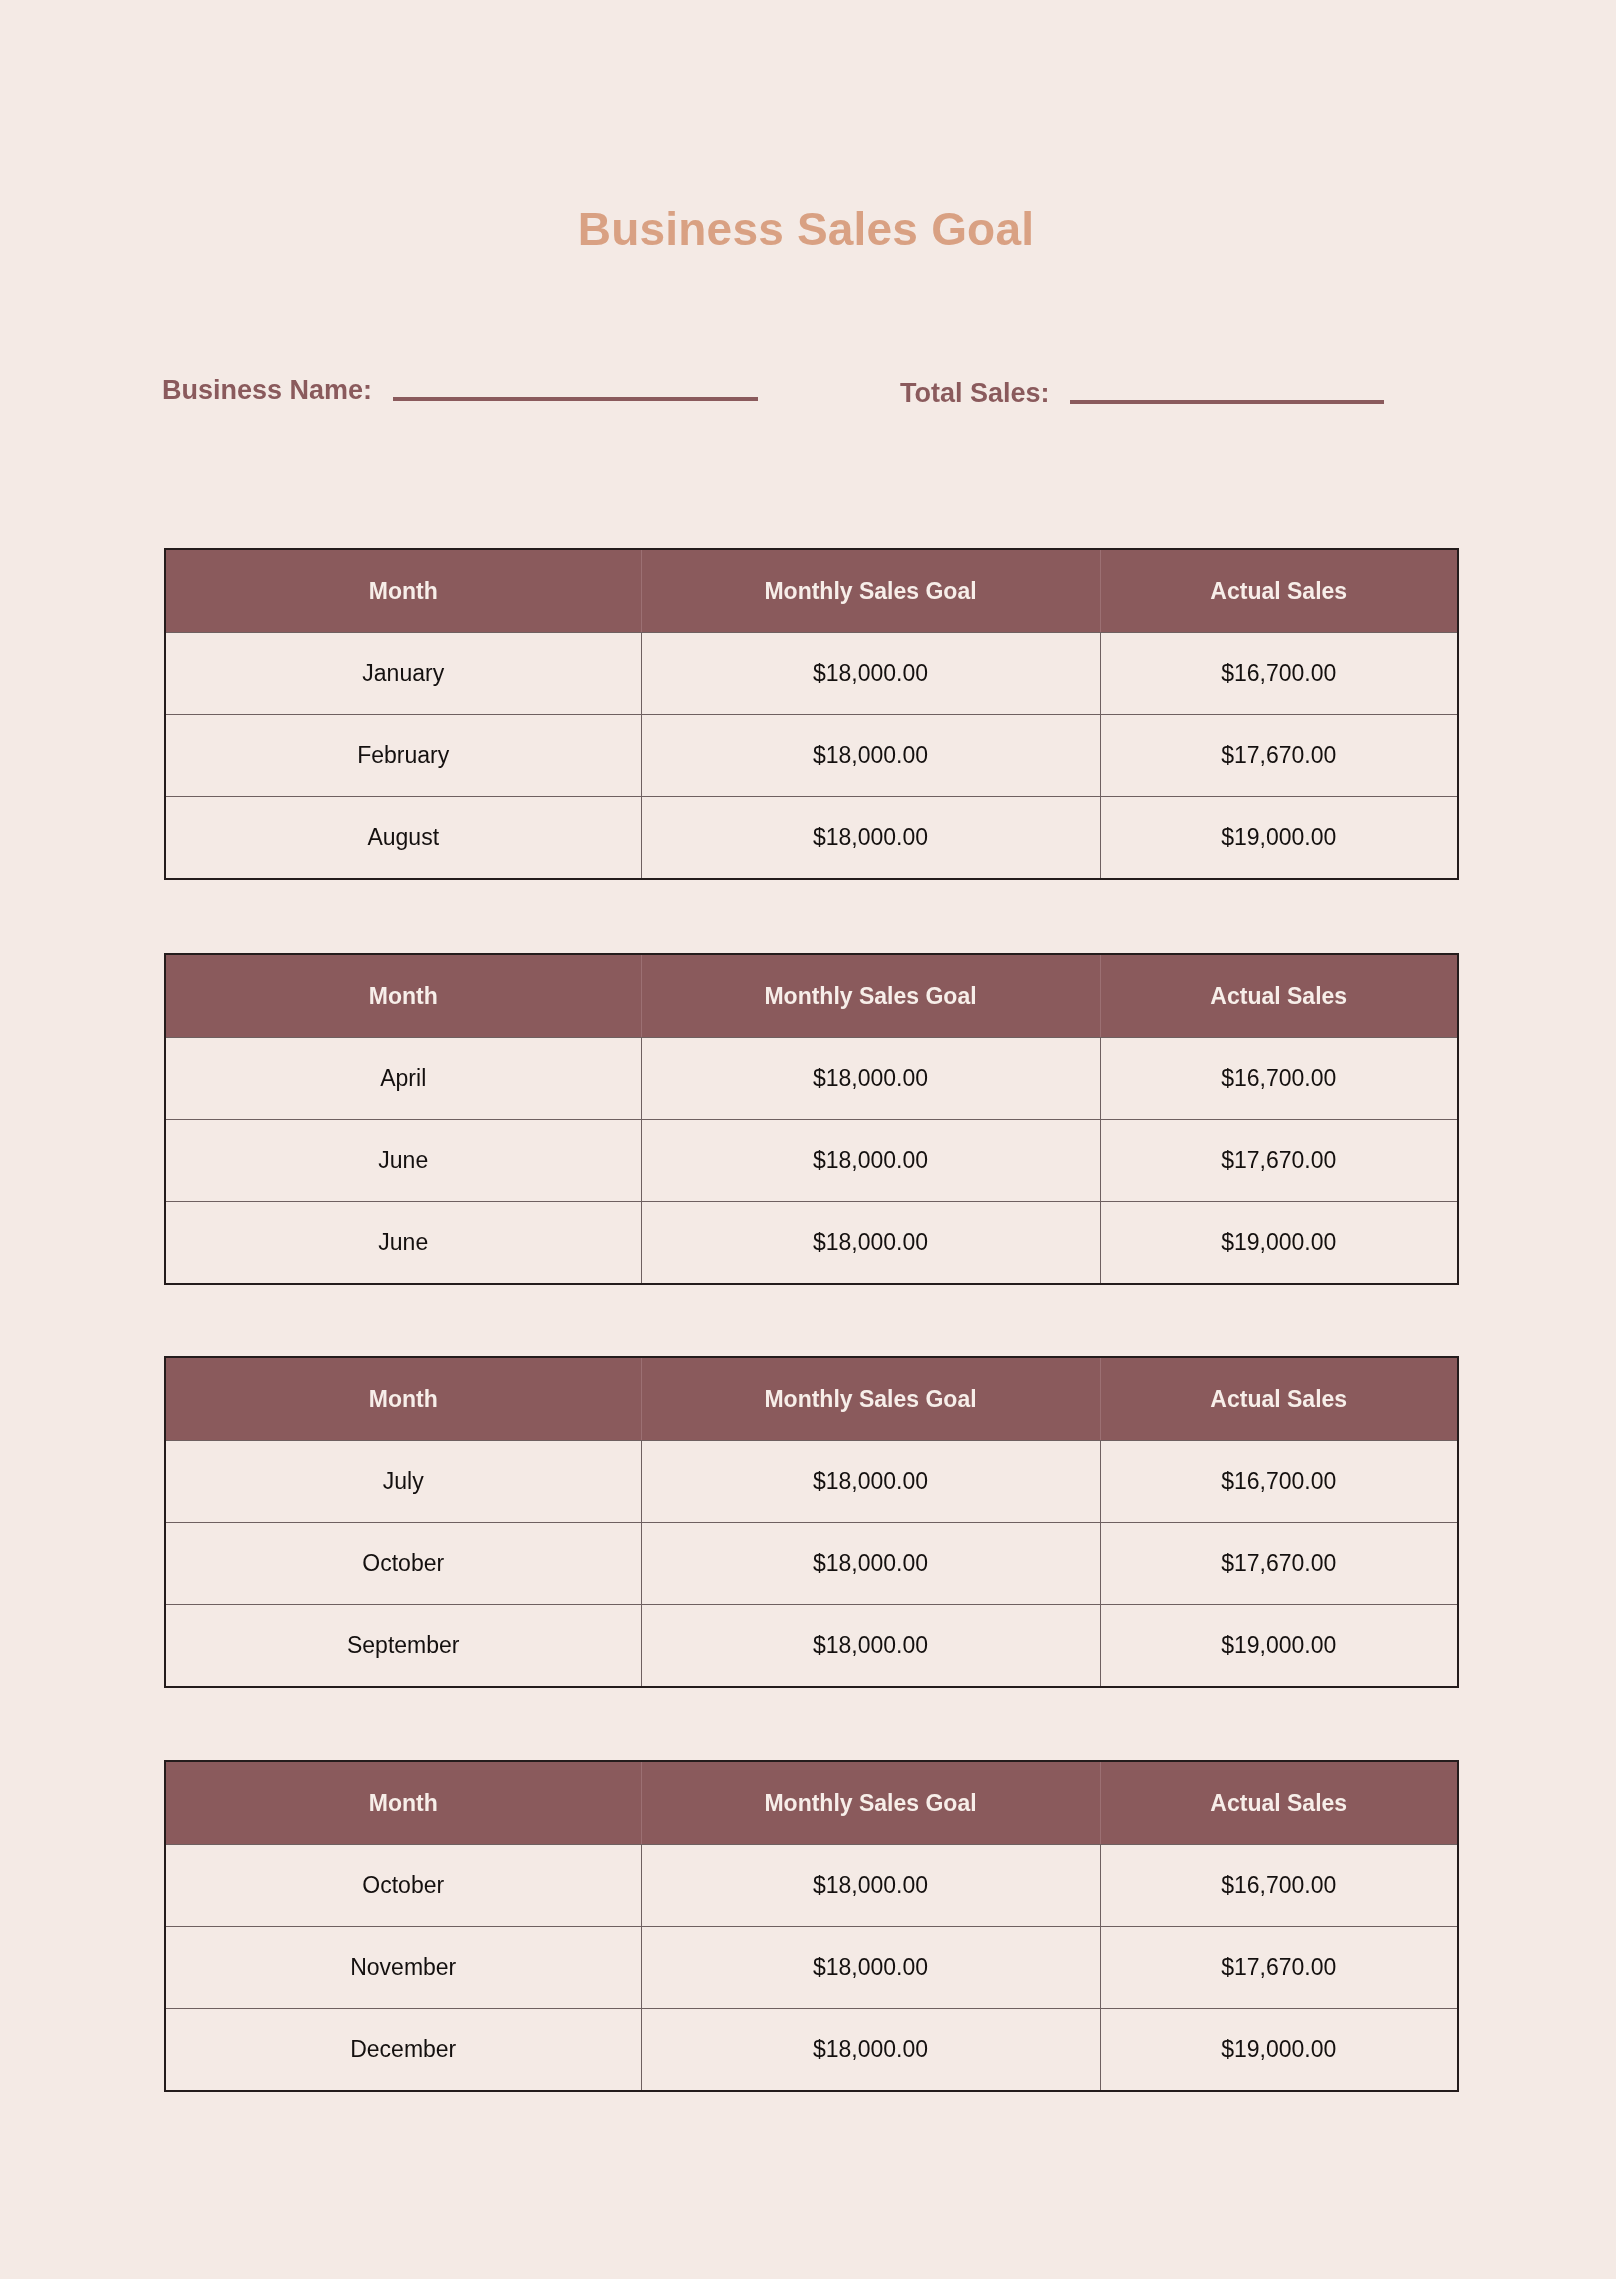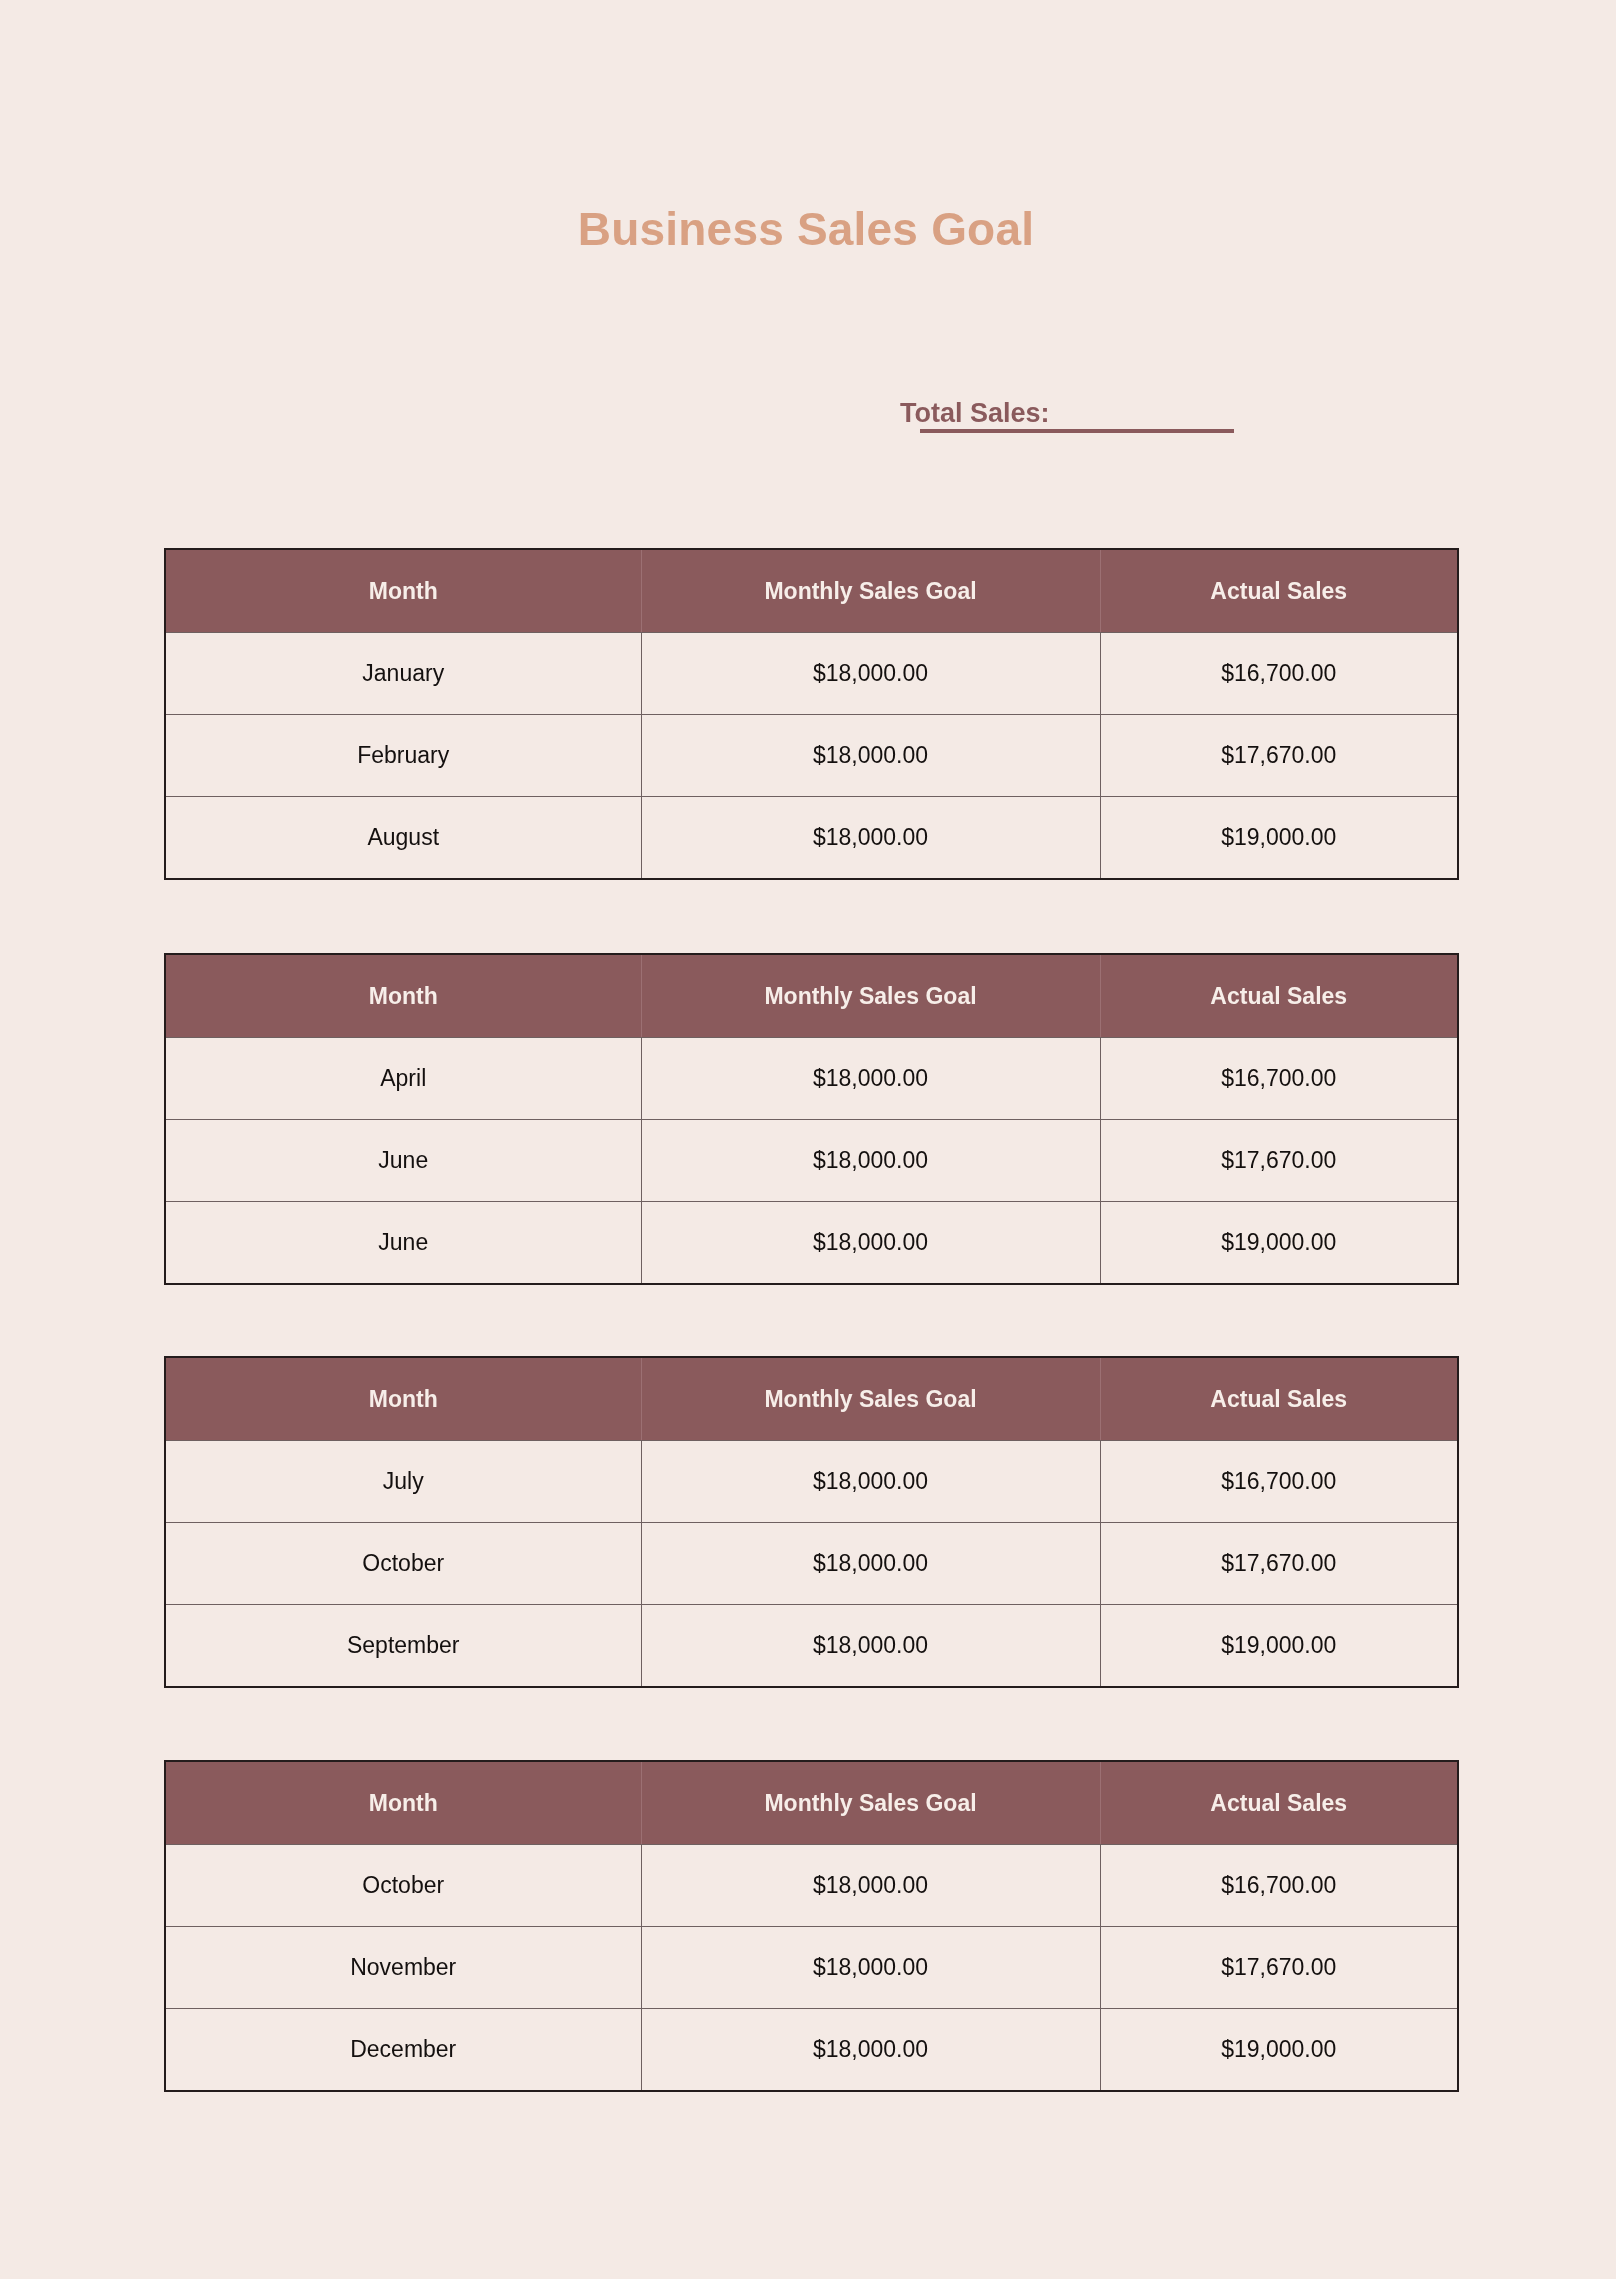--- a/index.html
+++ b/index.html
@@ -43,21 +43,21 @@
     left: 0;
     width: 1616px;
     height: 55px;
   }
   .meta-field {
     position: absolute;
     display: flex;
     align-items: baseline;
   }
   .meta-field.business { left: 162px; top: 0; }
-  .meta-field.total    { left: 900px; top: 23px; flex-direction: column; }
+  .meta-field.total    { left: 900px; top: 3px; }
 
   .meta-label {
     font-size: 27px;
     font-weight: bold;
     color: #8a5a5c;
     white-space: nowrap;
   }
   .meta-blank {
     display: inline-block;
     height: 3.7px;
@@ -117,20 +117,24 @@
 </style>
 </head>
 <body>
 
 <div class="page">
 
   <div class="title">Business Sales Goal</div>
 
   <div class="meta-row">
 
+    <div class="meta-field business">
+      <span class="meta-label">Business Name:</span>
+      <span class="meta-blank"></span>
+    </div>
 
     <div class="meta-field total">
       <span class="meta-label">Total Sales:</span>
       <span class="meta-blank"></span>
     </div>
 
   </div>
 
   <table class="sheet-table t1">
     <colgroup>

